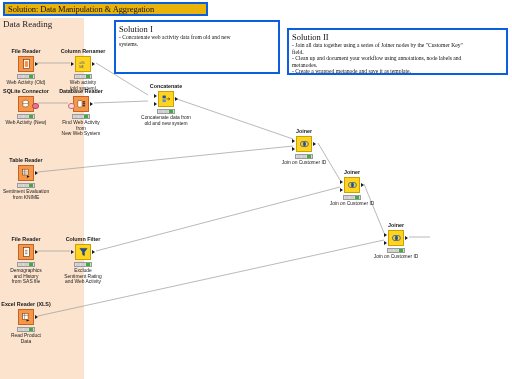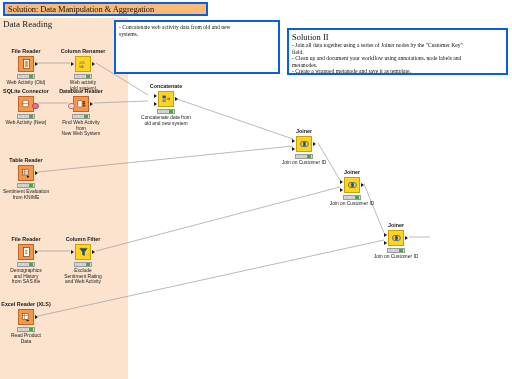--- a/index.html
+++ b/index.html
@@ -13,33 +13,33 @@
     overflow: hidden;
     font-family: "Liberation Serif", serif;
     color: #111;
   }
   
   #title-annotation {
     position: absolute;
     left: 3px; top: 2px;
     width: 205px; height: 14px;
     border: 2px solid #0a5fe0;
-    background: #fdba74;
+    background: #eab308;
     box-sizing: border-box;
     display: flex; align-items: center;
     padding-left: 3px;
     font-size: 8.5px;
     white-space: nowrap;
     letter-spacing: -0.1px;
   }
   
   #group-data-reading {
     position: absolute;
     left: 0px; top: 18px;
-    width: 128px; height: 361px;
+    width: 84px; height: 361px;
     background: #fce3cd;
   }
   #group-data-reading-title {
     position: absolute;
     left: 3px; top: 1px;
     font-size: 9px;
     color: #222;
     white-space: nowrap;
   }
   
@@ -184,20 +184,21 @@
   <line x1="38" y1="251" x2="70" y2="251"></line>
 
   <line x1="364" y1="184" x2="384" y2="233"></line>
 
   <line x1="38" y1="316" x2="384" y2="240"></line>
 
   <line x1="409" y1="237" x2="430" y2="237"></line>
 </svg>
 
 <div class="annot-box" id="annot-solution-1">
+  <div class="annot-title">Solution I</div>
   <div class="annot-line">- Concatenate web activity data from old and new</div>
   <div class="annot-line">systems.</div>
 </div>
 
 <div class="annot-box" id="annot-solution-2">
   <div class="annot-title">Solution II</div>
   <div class="annot-line">- Join all data together using a series of Joiner nodes by the "Customer Key"</div>
   <div class="annot-line">field.</div>
   <div class="annot-line">- Clean up and document your workflow using annotations, node labels and</div>
   <div class="annot-line">metanodes.</div>

